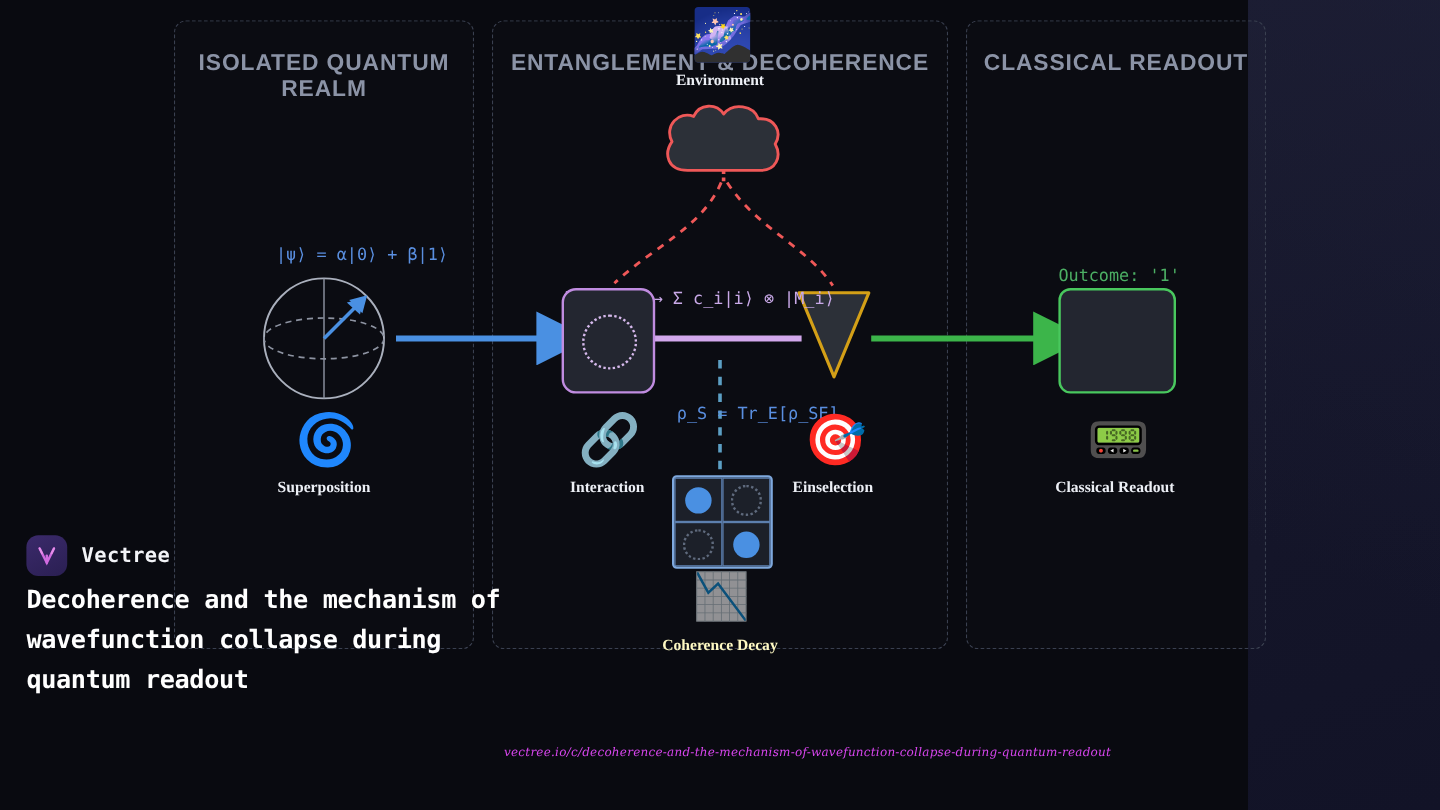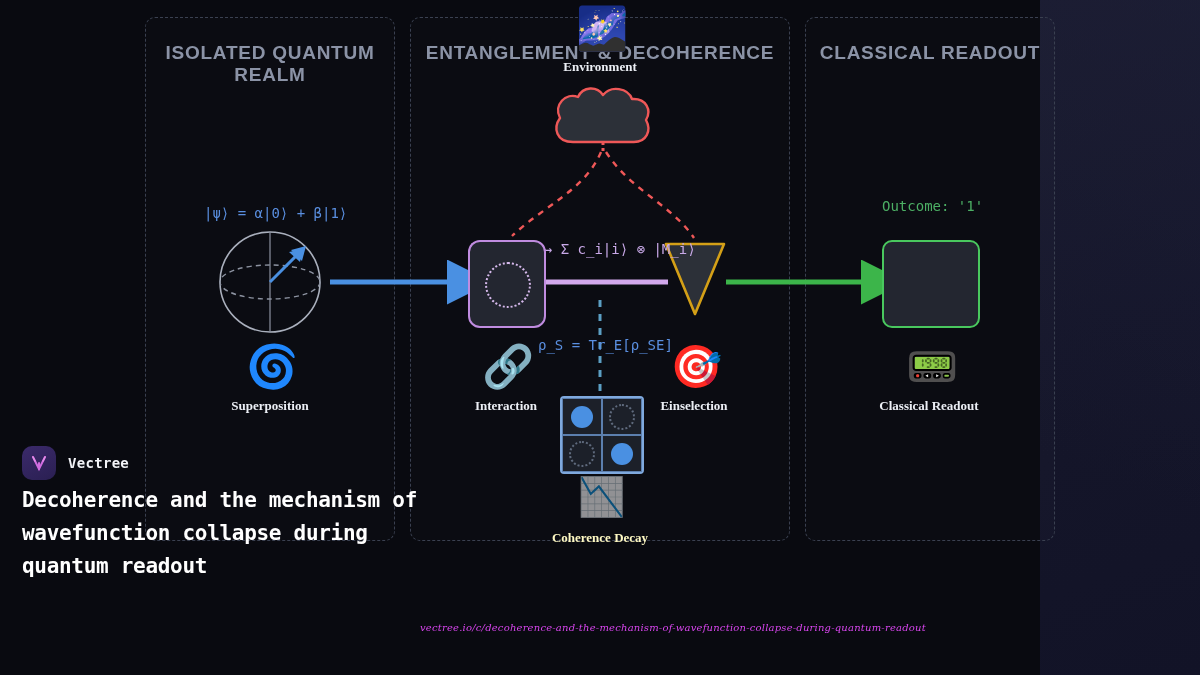--- a/index.html
+++ b/index.html
@@ -44,21 +44,21 @@
     font-family:"Liberation Sans", sans-serif;
   }
 
   
   .formula{
     position:absolute;
     font-family:"DejaVu Sans Mono","Liberation Mono",monospace;
     font-size:14px;
     white-space:nowrap;
   }
-  .f-blue{color:#5a8fe0;}
+  .f-blue{color:#5a8fe0;margin-left:26px;}
   .f-purple{color:#c9a9e8;}
   .f-green{color:#4caf64;}
 
   
   .node-label{
     position:absolute;
     text-align:center;
     font-size:13px;
     font-weight:700;
     color:#eceff5;
@@ -116,21 +116,21 @@
     position:absolute;left:22px;top:446px;
     display:flex;align-items:center;gap:12px;
   }
   .brand-logo{
     width:34px;height:34px;border-radius:10px;
     background:linear-gradient(150deg,#3b2a6b,#2a1f52);
     display:flex;align-items:center;justify-content:center;
   }
   .brand-name{
     font-family:"DejaVu Sans Mono","Liberation Mono",monospace;
-    font-size:14px;font-weight:700;color:#f2f3f7;letter-spacing:.3px;text-align:center;
+    font-size:17px;font-weight:700;color:#f2f3f7;letter-spacing:.3px;text-align:center;
   }
   .headline{
     position:absolute;left:22px;top:484px;width:400px;
     font-family:"DejaVu Sans Mono","Liberation Mono",monospace;
     font-weight:700;
     font-size:21px;
     line-height:33px;
     color:#ffffff;
     letter-spacing:-.3px;
   }
@@ -211,21 +211,21 @@
       <line x1="926" y1="300" x2="952" y2="258" stroke="#e0453c" stroke-width="3"></line>
     </g>
   </svg>
 
   <div class="formula f-blue" style="left:204px;top:205px;">|ψ⟩ = α|0⟩ + β|1⟩</div>
 
   <div class="formula f-purple" style="left:468px;top:241px;">|ψ⟩|M_0⟩ → Σ c_i|i⟩ ⊗ |M_i⟩</div>
 
   <div class="formula f-blue" style="left:538px;top:337px;">ρ_S = Tr_E[ρ_SE]</div>
 
-  <div class="formula f-green" style="left:882px;top:198px;">Outcome: '1'</div>
+  <div class="formula f-green" style="left:882px;top:222px;">Outcome: '1'</div>
 
   <div class="appbox" style="left:468px;top:240px;width:74px;height:84px;">
     <div class="ring" style="left:15px;top:20px;width:42px;height:42px;"></div>
   </div>
 
   <div class="gaugebox" style="left:882px;top:240px;width:94px;height:84px;"></div>
 
   <div class="emoji" style="left:246px;top:346px;width:48px;font-size:42px;">🌀</div>
   <div class="node-label" style="left:190px;top:398px;width:160px;">Superposition</div>
 

